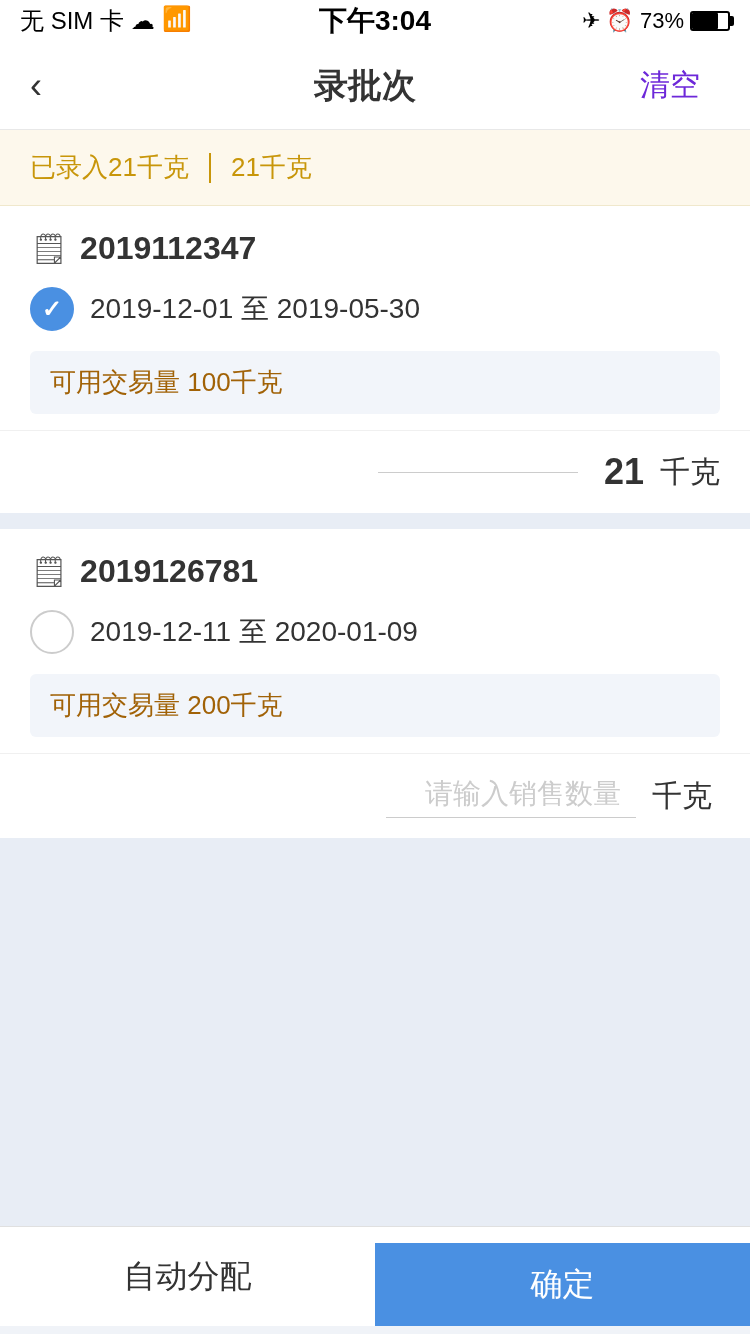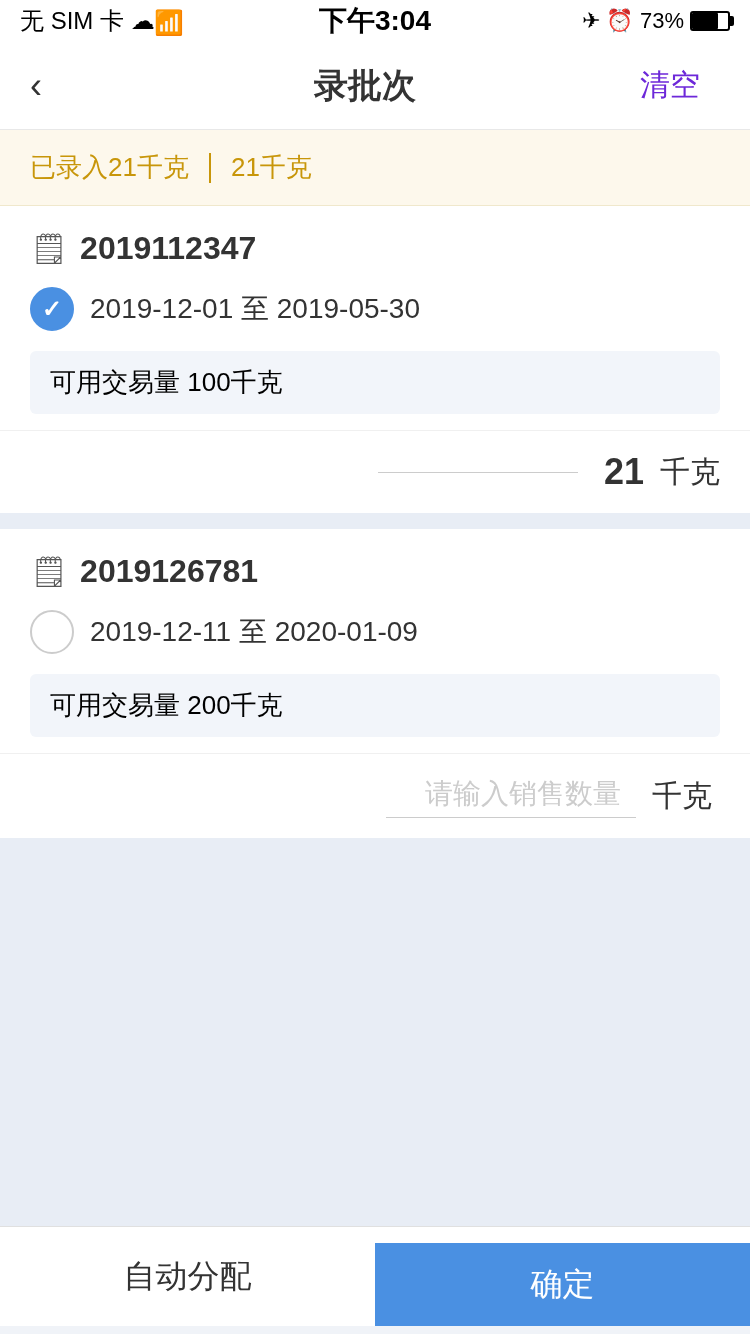--- a/index.html
+++ b/index.html
@@ -17,21 +17,22 @@
       width: 750px;
       height: 42px;
       background: #fff;
       display: flex;
       align-items: center;
       justify-content: space-between;
       padding: 0 20px;
     }
     .status-left {
       display: flex;
-      align-items: flex-end;
+      align-items: flex-start;
+      gap: 8px;
       font-size: 24px;
       color: #000;
     }
     .status-center {
       font-size: 28px;
       font-weight: 600;
       color: #000;
       position: absolute;
       left: 50%;
       transform: translateX(-50%);
@@ -170,21 +171,21 @@
       color: #333;
     }
     .available-row {
       margin: 10px 30px 16px 30px;
       background: #f2f5fa;
       border-radius: 6px;
       padding: 14px 20px;
     }
     .available-text {
       font-size: 26px;
-      color: #000000;
+      color: #a16207;
       text-align: center;
     }
 
     
     .quantity-row {
       padding: 20px 30px;
       display: flex;
       align-items: center;
       justify-content: flex-end;
       gap: 16px;

